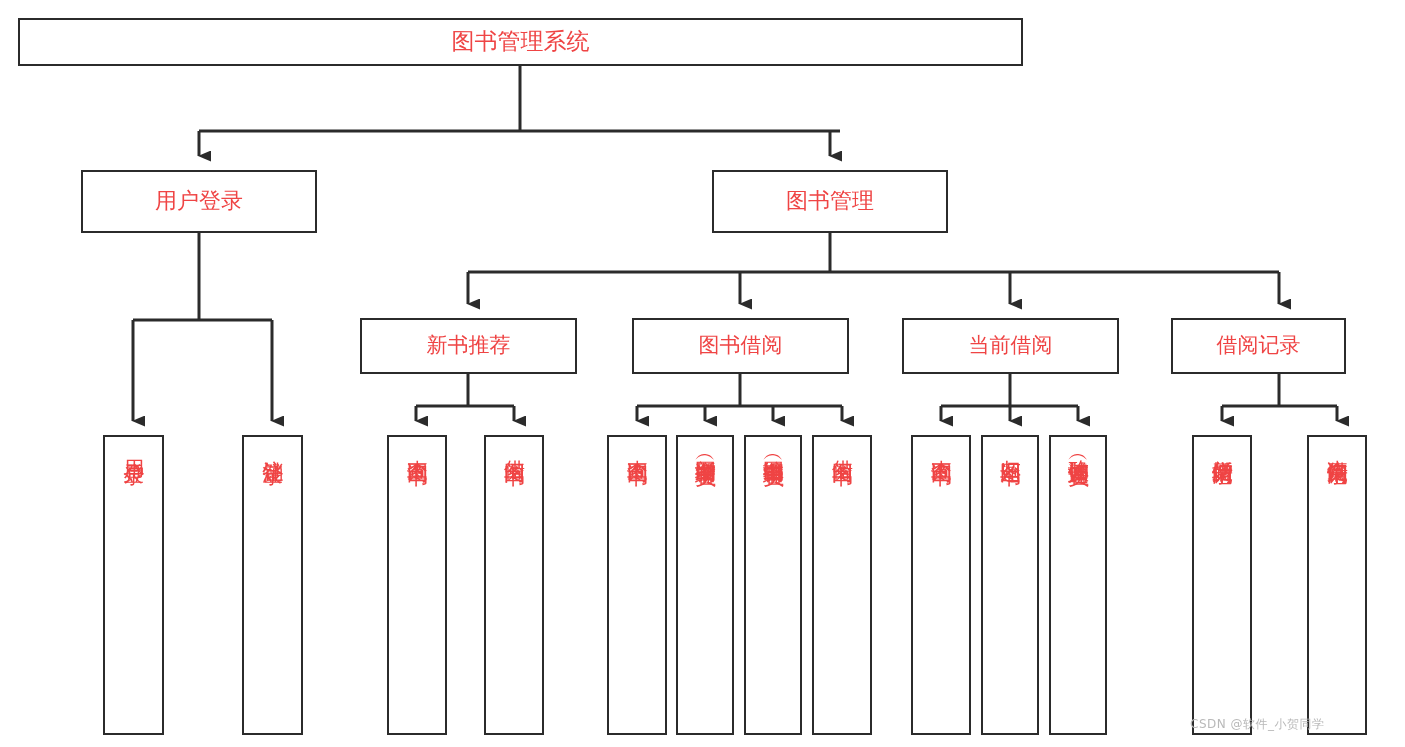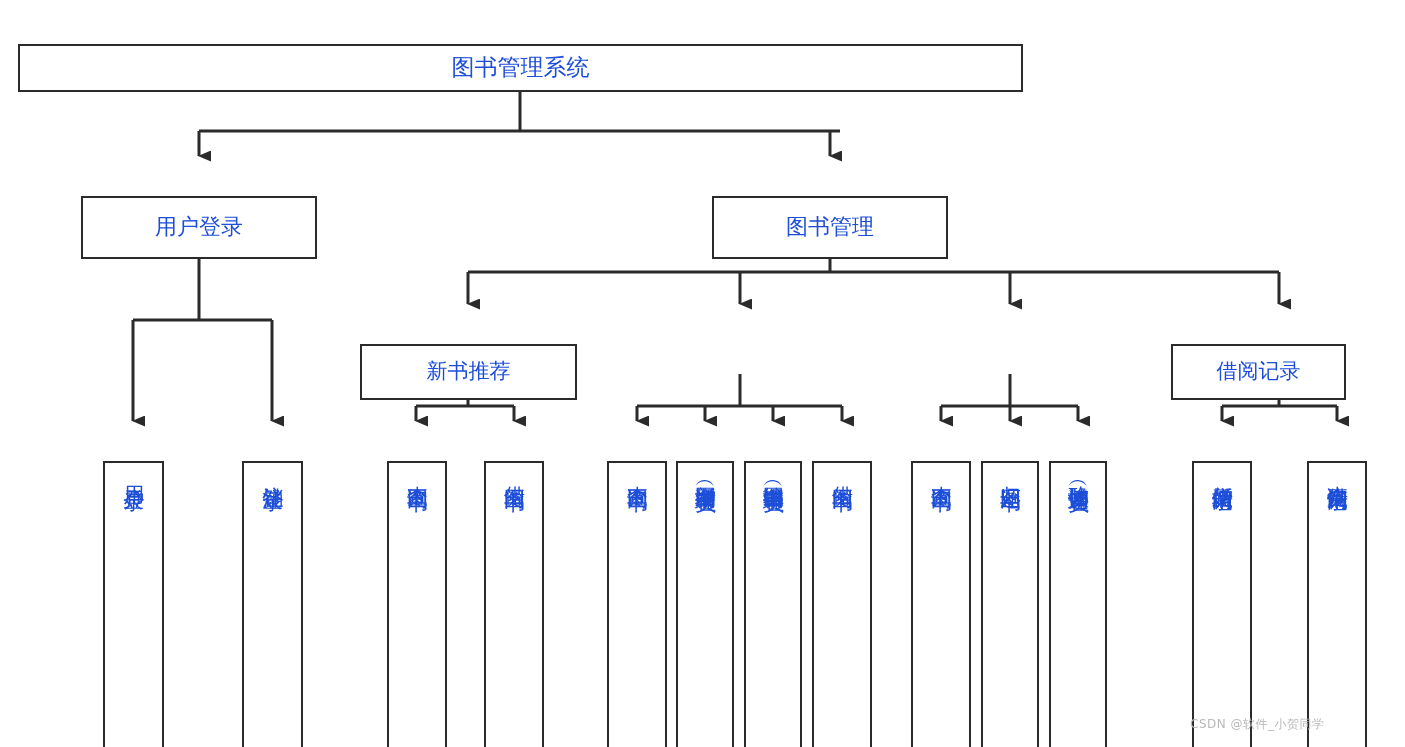--- a/index.html
+++ b/index.html
@@ -15,22 +15,21 @@
 
   
   .node{
     position:absolute;
     box-sizing:border-box;
     background:#ffffff;
     border:2px solid #2b2b2b;
     display:flex;
     align-items:center;
     justify-content:center;
-    color:#1d4ed8;
-    margin-top:26px;
+    color:#ef4444;
   }
   .node .lbl{
     display:block;
     line-height:1.12;
     white-space:pre;
     text-align:center;
   }
 
   
   .node.root{left:18px;top:18px;width:1005px;height:48px;}
@@ -135,21 +134,27 @@
   </div>
 
   <div class="node l3" style="left:360px;top:318px;width:217px;">
     <span class="lbl">新书推荐</span>
   </div>
 
   <div class="node l2" style="left:712px;top:170px;width:236px;">
     <span class="lbl">图书管理</span>
   </div>
 
-
+  <div class="node l3" style="left:632px;top:318px;width:217px;">
+    <span class="lbl">图书借阅</span>
+  </div>
+
+  <div class="node l3" style="left:902px;top:318px;width:217px;">
+    <span class="lbl">当前借阅</span>
+  </div>
 
   <div class="node l3" style="left:1171px;top:318px;width:175px;">
     <span class="lbl">借阅记录</span>
   </div>
 
   <div class="node leaf" style="left:103px;width:61px;">
     <span class="lbl">用户登录</span>
   </div>
 
   <div class="node leaf" style="left:242px;width:61px;">

